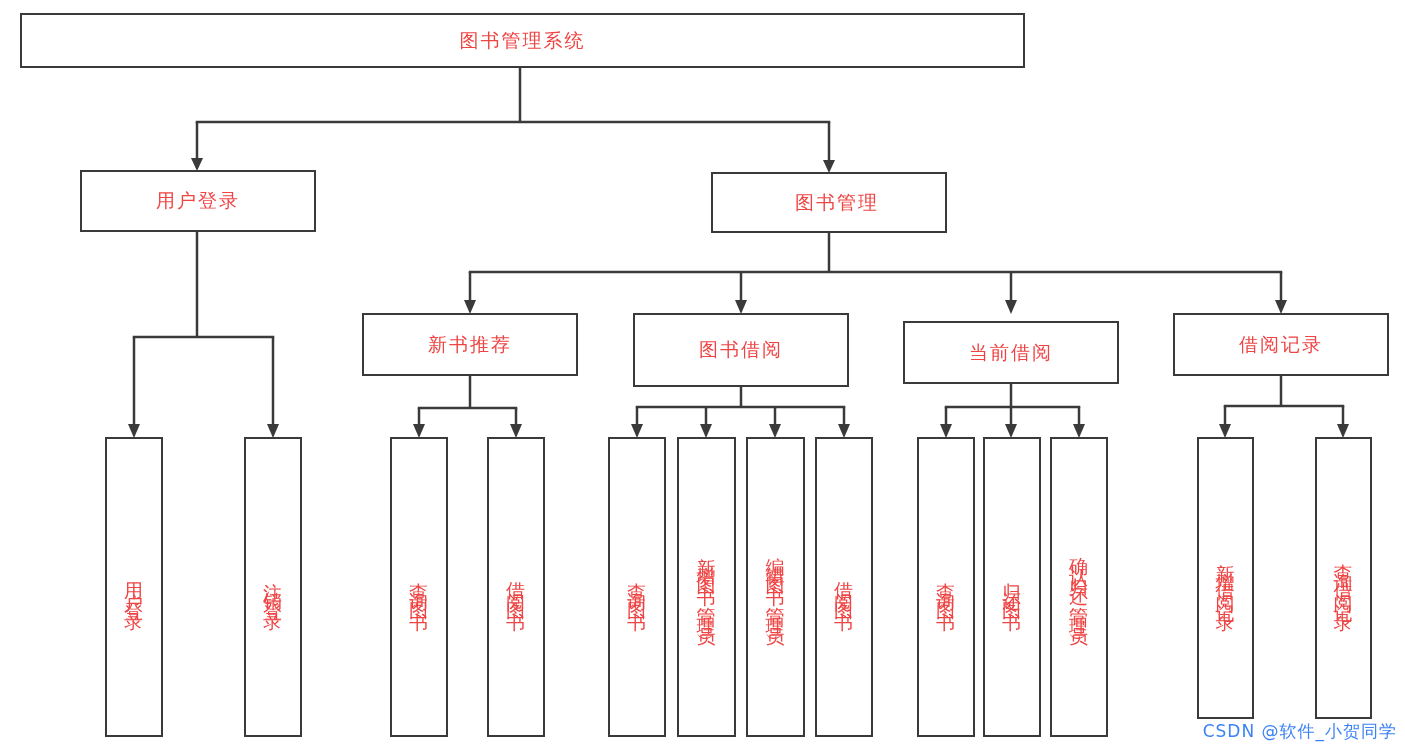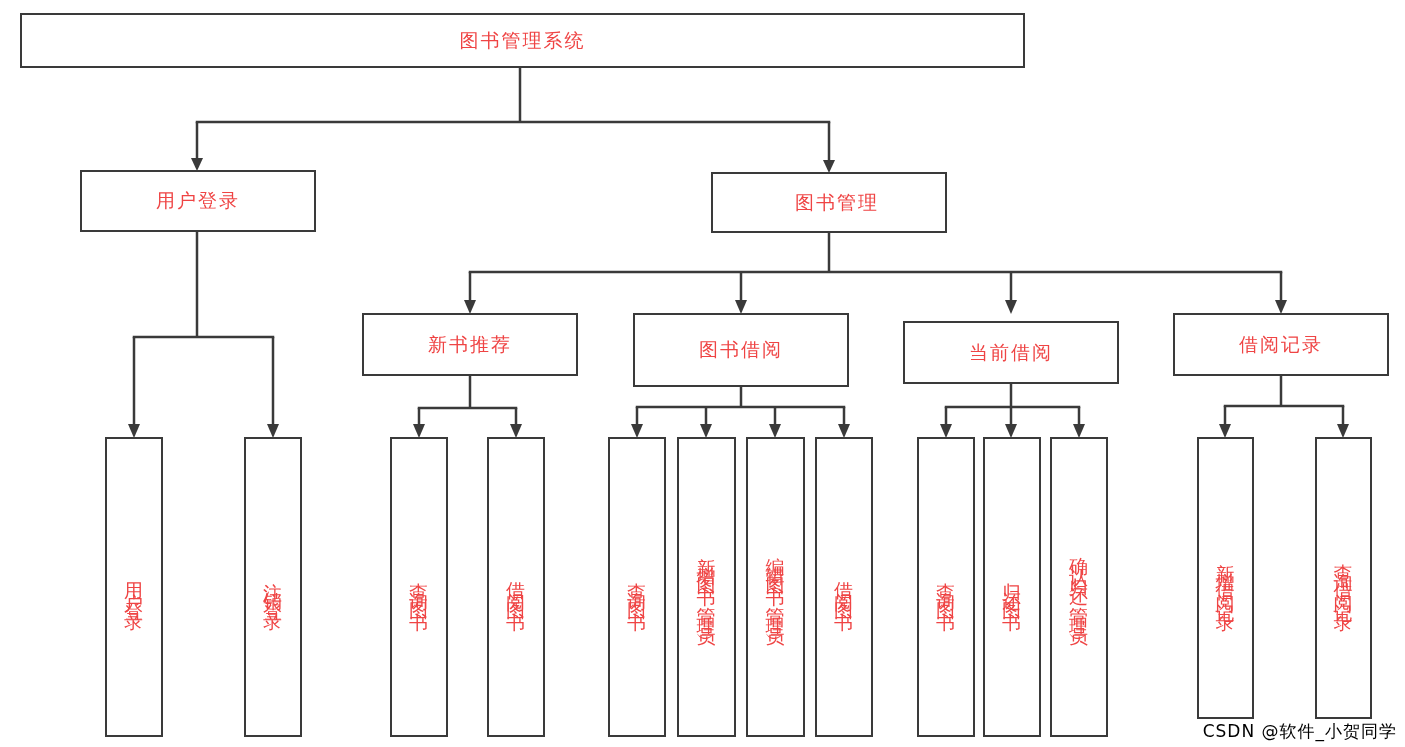--- a/index.html
+++ b/index.html
@@ -28,21 +28,21 @@
     writing-mode:vertical-rl;
     text-orientation:mixed;
     font-size:19px;
     letter-spacing:10px;
     line-height:1;
   }
   #watermark{
     position:absolute;
     right:8px;bottom:4px;
     font-size:17px;
-    color:#000000;
+    color:#3b82f6;
     letter-spacing:1px;
     text-shadow:0 0 3px #ffffff,0 0 2px #ffffff;
     white-space:nowrap;
   }
 </style>
 </head>
 <body>
 
 <div id="stage">
 

